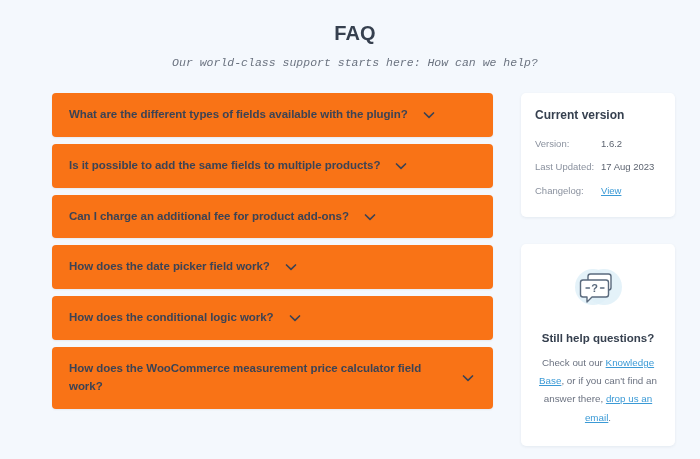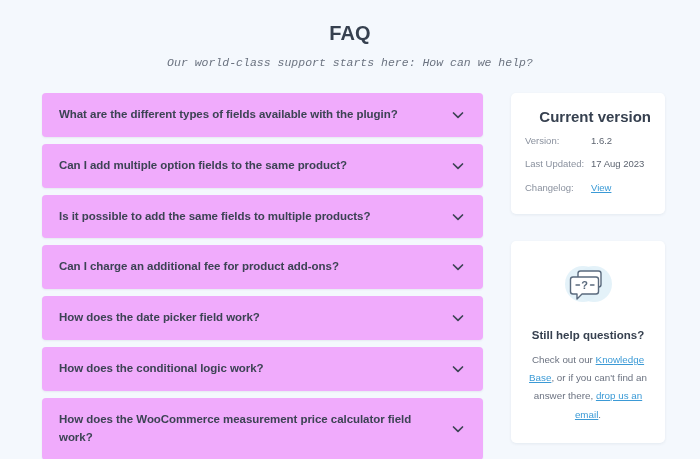--- a/index.html
+++ b/index.html
@@ -13,20 +13,21 @@
   body {
     background: #f4f8fd;
     font-family: "Liberation Sans", sans-serif;
     color: #3c4257;
   }
 
   .page {
     width: 700px;
     height: 459px;
     position: relative;
+    padding-left: 10px;
   }
 
   
   .header {
     padding-top: 22px;
     text-align: center;
   }
   .header-title {
     font-size: 20px;
     font-weight: bold;
@@ -53,26 +54,25 @@
   .faq-column {
     width: 441px;
     flex: 0 0 441px;
     display: flex;
     flex-direction: column;
     gap: 7px;
   }
 
   
   .faq-item {
-    background: #f0abfc;
+    background: #f97316;
     border-radius: 4px;
     box-shadow: 0 1px 2px rgba(40, 60, 90, 0.07);
     display: flex;
     align-items: center;
-    justify-content: space-between;
     padding: 13px 18px 13px 17px;
     min-height: 31px;
     cursor: pointer;
   }
   .faq-question {
     font-size: 11.5px;
     font-weight: bold;
     color: #3c4354;
     line-height: 1.55;
     padding-right: 14px;
@@ -97,25 +97,25 @@
 
   .card {
     background: #ffffff;
     border-radius: 5px;
     box-shadow: 0 1px 3px rgba(40, 60, 90, 0.08);
   }
 
   .version-card { padding: 15px 14px 17px 14px; }
 
   .card-title {
-    text-align: right;
-    font-size: 15px;
+    text-align: left;
+    font-size: 12px;
     font-weight: bold;
     color: #36404f;
-    margin-bottom: 10px;
+    margin-bottom: 16px;
   }
 
   .meta-row {
     display: flex;
     font-size: 9.5px;
     line-height: 1.2;
     margin-bottom: 12px;
   }
   .meta-row:last-child { margin-bottom: 4px; }
   .meta-label {
@@ -168,28 +168,20 @@
 
       <div class="faq-item">
         <span class="faq-question">What are the different types of fields available with the plugin?</span>
         <span class="chev">
           <svg viewBox="0 0 14 14" width="14" height="14">
               <path d="M2.5 5 L7 9.3 L11.5 5" fill="none" stroke="#3c4354" stroke-width="1.7" stroke-linecap="round" stroke-linejoin="round"></path>
             </svg>
         </span>
       </div>
 
-      <div class="faq-item">
-        <span class="faq-question">Can I add multiple option fields to the same product?</span>
-        <span class="chev">
-          <svg viewBox="0 0 14 14" width="14" height="14">
-              <path d="M2.5 5 L7 9.3 L11.5 5" fill="none" stroke="#3c4354" stroke-width="1.7" stroke-linecap="round" stroke-linejoin="round"></path>
-            </svg>
-        </span>
-      </div>
 
       <div class="faq-item">
         <span class="faq-question">Is it possible to add the same fields to multiple products?</span>
         <span class="chev">
           <svg viewBox="0 0 14 14" width="14" height="14">
               <path d="M2.5 5 L7 9.3 L11.5 5" fill="none" stroke="#3c4354" stroke-width="1.7" stroke-linecap="round" stroke-linejoin="round"></path>
             </svg>
         </span>
       </div>
 

